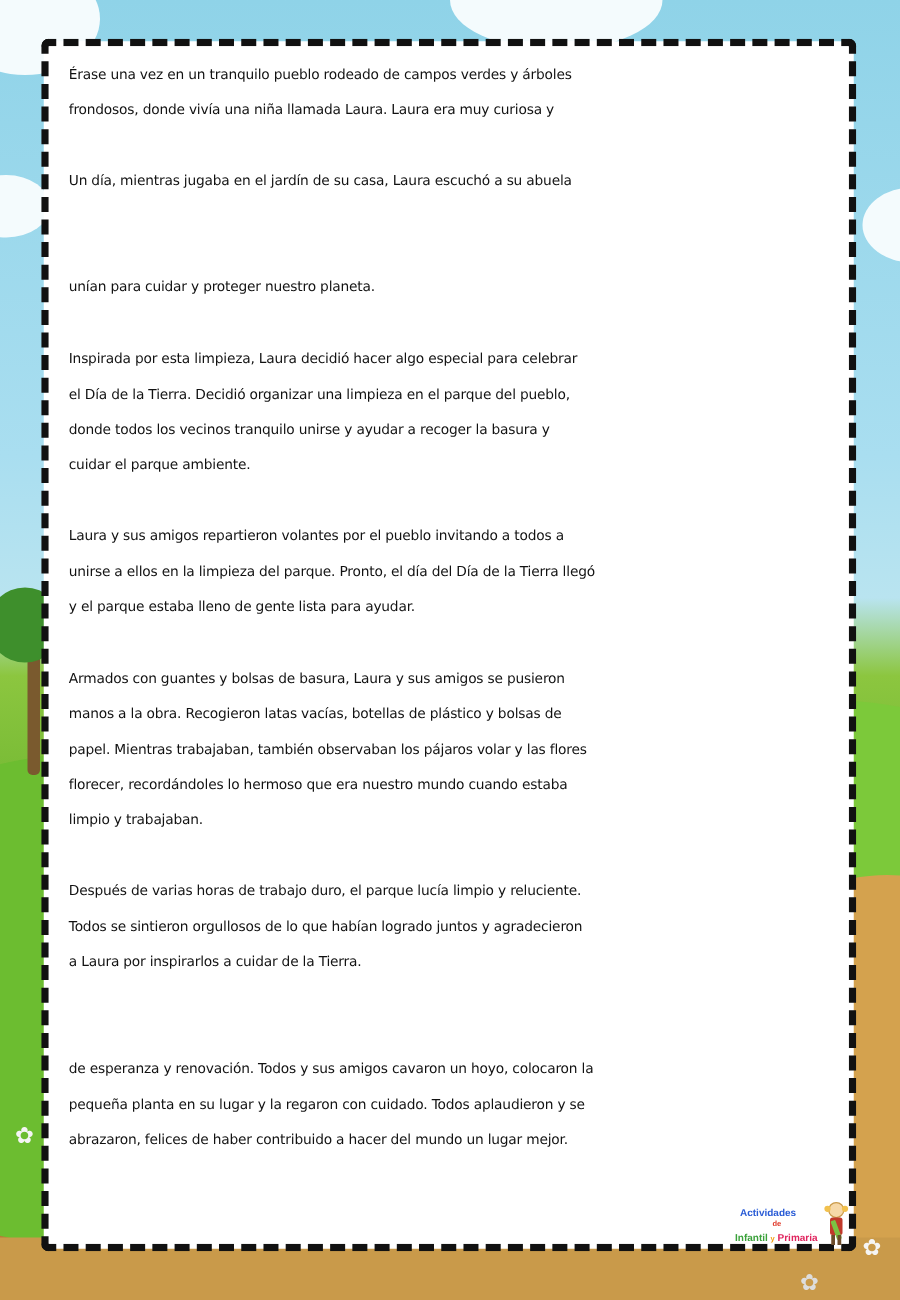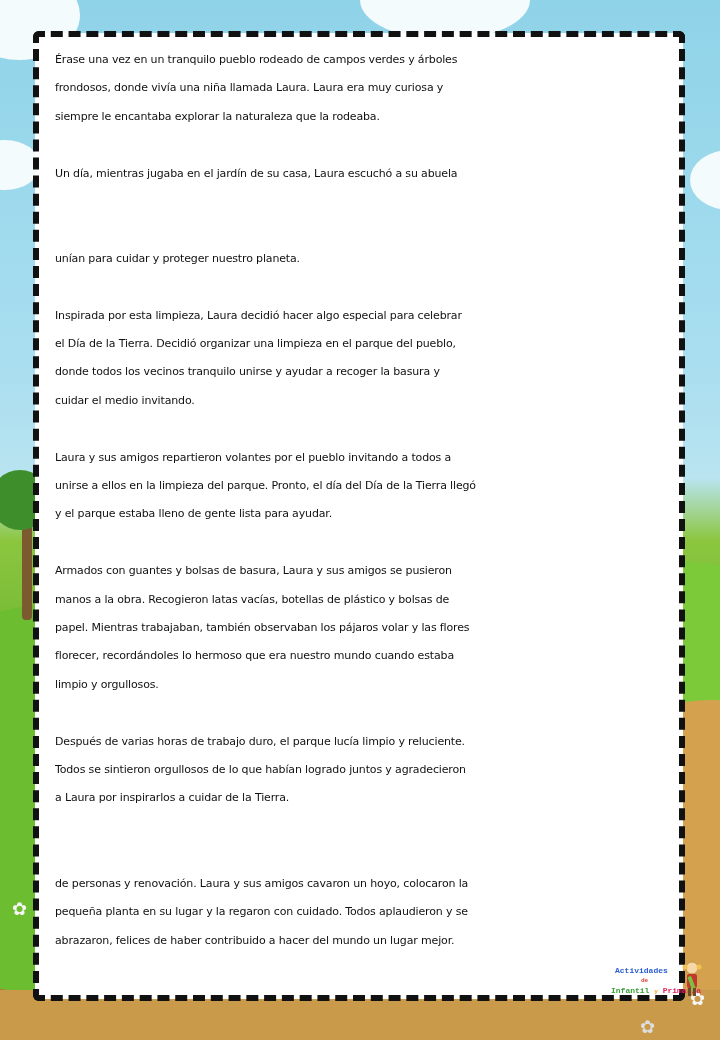--- a/index.html
+++ b/index.html
@@ -25,22 +25,22 @@
       border: 6px dashed #111; border-radius: 6px; box-sizing: border-box; z-index: 3;
       pointer-events: none;
     }
     .story {
       position: absolute; left: 55px; top: 46px; width: 630px; z-index: 4;
       font-family: "DejaVu Sans", sans-serif; font-size: 11px; line-height: 28.4px; color: #111;
       letter-spacing: -0.15px;
     }
     .story p { margin: 0 0 28.4px 0; }
     .logo {
-      position: absolute; left: 611px; top: 964px; width: 96px; height: 36px; z-index: 5;
-      font-family: Liberation Mono, monospace; font-weight: bold;
+      position: absolute; left: 588px; top: 964px; width: 96px; height: 36px; z-index: 5;
+      font-family: Liberation Sans, sans-serif; font-weight: bold;
     }
     .logo .l1 { position: absolute; left: 4px; top: 2px; font-size: 8px; color: #2a5cd6; }
     .logo .l2 { position: absolute; left: 30px; top: 13px; font-size: 6px; color: #e03a2a; }
     .logo .l3 { position: absolute; left: 0px; top: 22px; font-size: 8px; color: #3aa13a; white-space: nowrap; }
     .logo .l3 .y { color: #f39c12; font-size: 6px; }
     .logo .l3 .p { color: #e0245e; }
     .logo .kid { position: absolute; left: 70px; top: -4px; width: 22px; height: 38px; }
   </style>
 </head>
 <body>
@@ -61,54 +61,53 @@
   <div class="flower" style="left:12px;top:900px;">✿</div>
 </div>
 
 <div class="card"></div>
 <div class="frame"></div>
 
 <div class="story">
   <p>
     <span>Érase una vez en un tranquilo pueblo rodeado de campos verdes y árboles</span><br>
     <span>frondosos, donde vivía una niña llamada Laura. Laura era muy curiosa y</span><br>
-    <span>siempre le encantaba explorar la naturaleza que la rodeaba.</span>
   </p>
   <p>
     <span>Un día, mientras jugaba en el jardín de su casa, Laura escuchó a su abuela</span><br>
     <br>
     <br>
     <span>unían para cuidar y proteger nuestro planeta.</span>
   </p>
   <p>
     <span>Inspirada por esta limpieza, Laura decidió hacer algo especial para celebrar</span><br>
     <span>el Día de la Tierra. Decidió organizar una limpieza en el parque del pueblo,</span><br>
     <span>donde todos los vecinos tranquilo unirse y ayudar a recoger la basura y</span><br>
-    <span>cuidar el medio invitando.</span>
+    <span>cuidar el parque ambiente.</span>
   </p>
   <p>
     <span>Laura y sus amigos repartieron volantes por el pueblo invitando a todos a</span><br>
     <span>unirse a ellos en la limpieza del parque. Pronto, el día del Día de la Tierra llegó</span><br>
     <span>y el parque estaba lleno de gente lista para ayudar.</span>
   </p>
   <p>
     <span>Armados con guantes y bolsas de basura, Laura y sus amigos se pusieron</span><br>
     <span>manos a la obra. Recogieron latas vacías, botellas de plástico y bolsas de</span><br>
     <span>papel. Mientras trabajaban, también observaban los pájaros volar y las flores</span><br>
     <span>florecer, recordándoles lo hermoso que era nuestro mundo cuando estaba</span><br>
-    <span>limpio y orgullosos.</span>
+    <span>limpio y trabajaban.</span>
   </p>
   <p>
     <span>Después de varias horas de trabajo duro, el parque lucía limpio y reluciente.</span><br>
     <span>Todos se sintieron orgullosos de lo que habían logrado juntos y agradecieron</span><br>
     <span>a Laura por inspirarlos a cuidar de la Tierra.</span>
   </p>
   <p>
     <br>
-    <span>de personas y renovación. Laura y sus amigos cavaron un hoyo, colocaron la</span><br>
+    <span>de esperanza y renovación. Todos y sus amigos cavaron un hoyo, colocaron la</span><br>
     <span>pequeña planta en su lugar y la regaron con cuidado. Todos aplaudieron y se</span><br>
     <span>abrazaron, felices de haber contribuido a hacer del mundo un lugar mejor.</span>
   </p>
 </div>
 
 <div class="logo">
   <span class="l1">Actividades</span>
   <span class="l2">de</span>
   <span class="l3">
     <span>Infantil</span>

